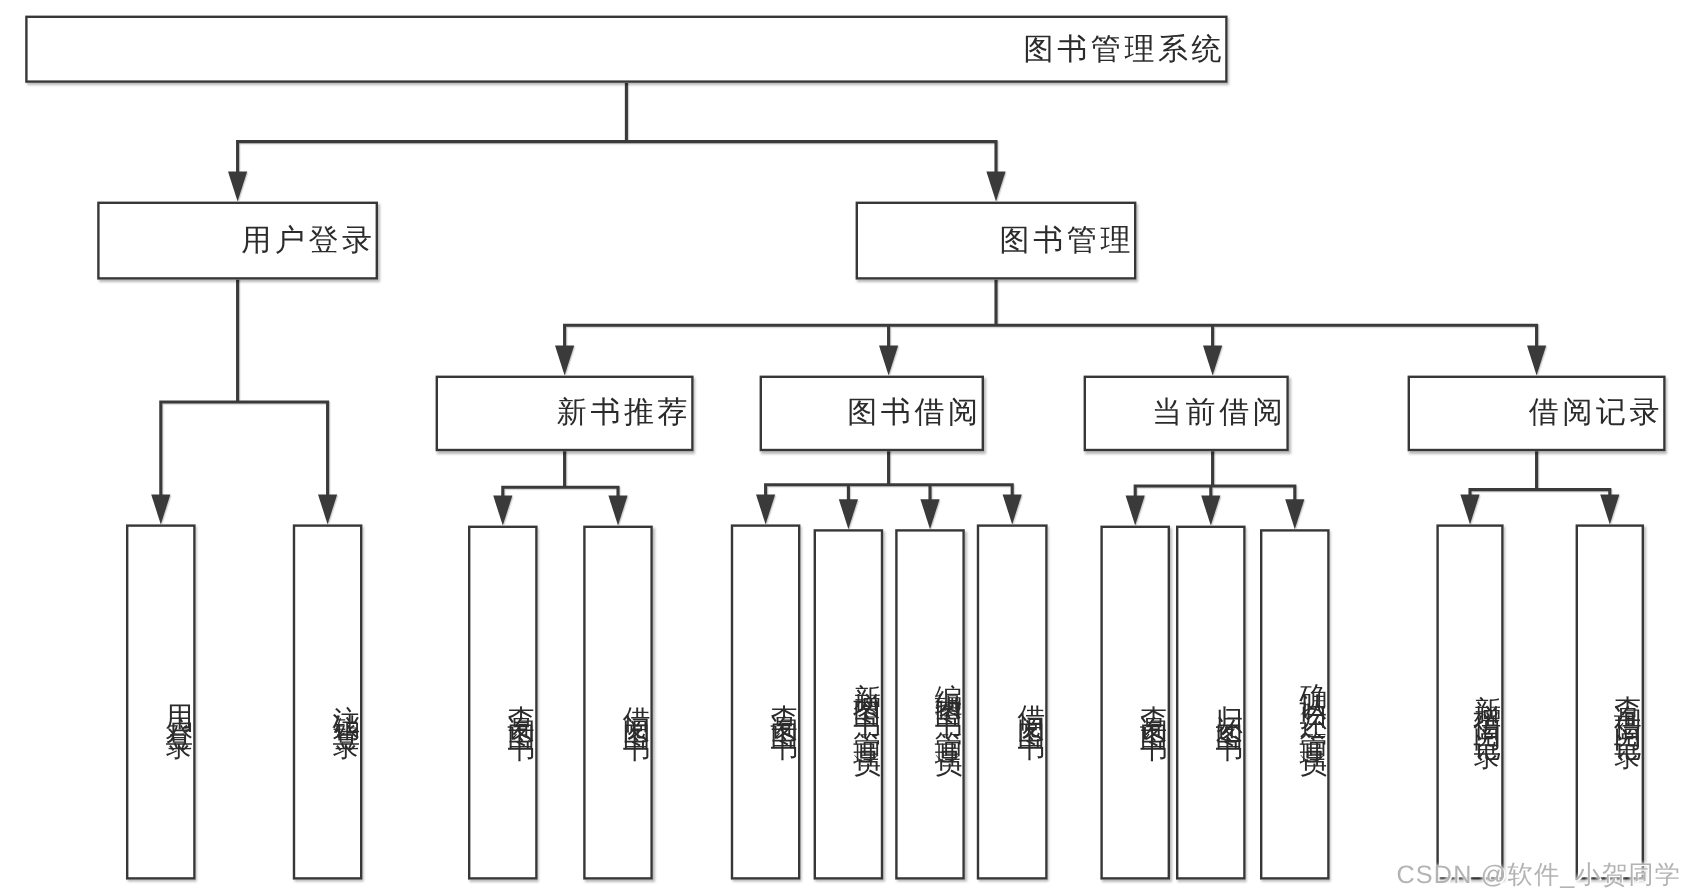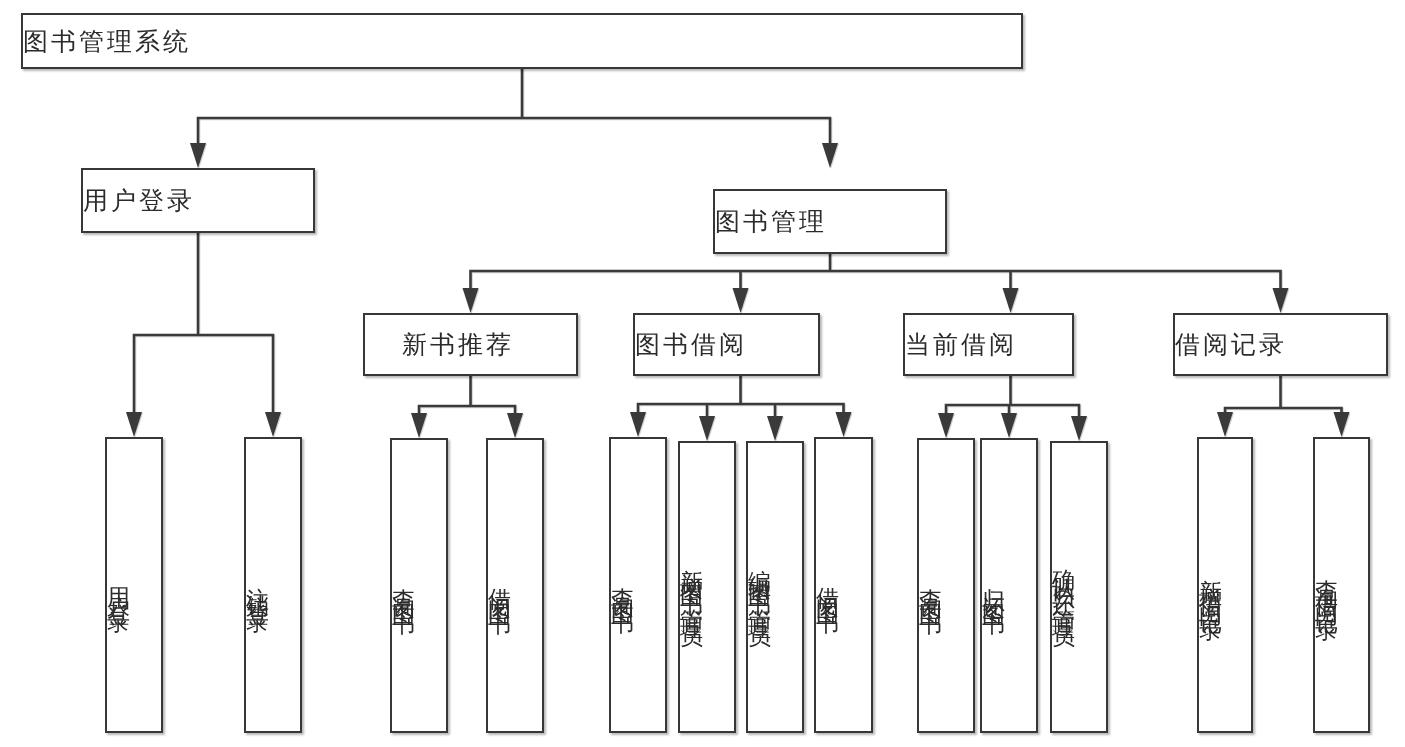--- a/index.html
+++ b/index.html
@@ -18,21 +18,21 @@
     filter: drop-shadow(1px 1.5px 0.5px rgba(0,0,0,0.18));
   }
   .node {
     position: absolute;
     box-sizing: border-box;
     background: var(--fill, #ffffff);
     border: 2.5px solid var(--border, #373737);
     box-shadow: 1.5px 2px 2px rgba(0,0,0,0.28);
     display: flex;
     align-items: center;
-    justify-content: flex-start;
+    justify-content: flex-end;
     color: var(--label, #2b2b2b);
   }
   .node.h .label {
     font-size: 25px;
     letter-spacing: 3px;
     white-space: nowrap;
     line-height: 1;
   }
   .node.v .label {
     writing-mode: vertical-rl;
@@ -79,21 +79,21 @@
       <polygon points="1333.5,412 1349.5,412 1341.5,437" fill="#3a3a3a"></polygon>
       <path d="M522 69L522 118M198 118L830 118M198 118L198 146M830 118L830 146M830 233L830 271M470.5 271L1280.5 271M470.5 271L470.5 291M740.5 271L740.5 291M1010.5 271L1010.5 291M1280.5 271L1280.5 291M198 233L198 335M134 335L273 335M134 335L134 415M273 335L273 415M470.5 376L470.5 406M419 406L515 406M419 406L419 416M515 406L515 416M740.5 376L740.5 404M638 404L843.5 404M638 404L638 415M707 404L707 419M775 404L775 419M843.5 404L843.5 415M1010.5 376L1010.5 405M946 405L1079 405M946 405L946 416M1009 405L1009 416M1079 405L1079 419M1280.5 376L1280.5 408M1225 408L1341.5 408M1225 408L1225 415M1341.5 408L1341.5 415" stroke="#3a3a3a" stroke-width="2.6" stroke-linecap="square" fill="none"></path>
     </svg>
   <div id="node-layer">
       <div class="node h" style="left: 21px; top: 13px; width: 1002px; height: 56px;">
         <span class="label">图书管理系统</span>
       </div>
       <div class="node h" style="left: 81px; top: 168px; width: 234px; height: 65px;">
         <span class="label">用户登录</span>
       </div>
-      <div class="node h" style="left: 713px; top: 168px; width: 234px; height: 65px; margin-top: 21px;">
+      <div class="node h" style="left: 713px; top: 168px; width: 234px; height: 65px;">
         <span class="label">图书管理</span>
       </div>
       <div class="node h" style="left: 363px; top: 313px; width: 215px; height: 63px; padding-left: 37px;">
         <span class="label">新书推荐</span>
       </div>
       <div class="node h" style="left: 633px; top: 313px; width: 187px; height: 63px;">
         <span class="label">图书借阅</span>
       </div>
       <div class="node h" style="left: 903px; top: 313px; width: 171px; height: 63px;">
         <span class="label">当前借阅</span>
@@ -134,13 +134,14 @@
       <div class="node v" style="left: 1050px; top: 441px; width: 58px; height: 292px;">
         <span class="label">确认归还（管理员）</span>
       </div>
       <div class="node v" style="left: 1197px; top: 437px; width: 56px; height: 296px;">
         <span class="label">新增借阅记录</span>
       </div>
       <div class="node v" style="left: 1313px; top: 437px; width: 57px; height: 296px;">
         <span class="label">查询借阅记录</span>
       </div>
     </div>
+  <div class="watermark">CSDN @软件_小贺同学</div>
 </div>
 
 </body></html>

